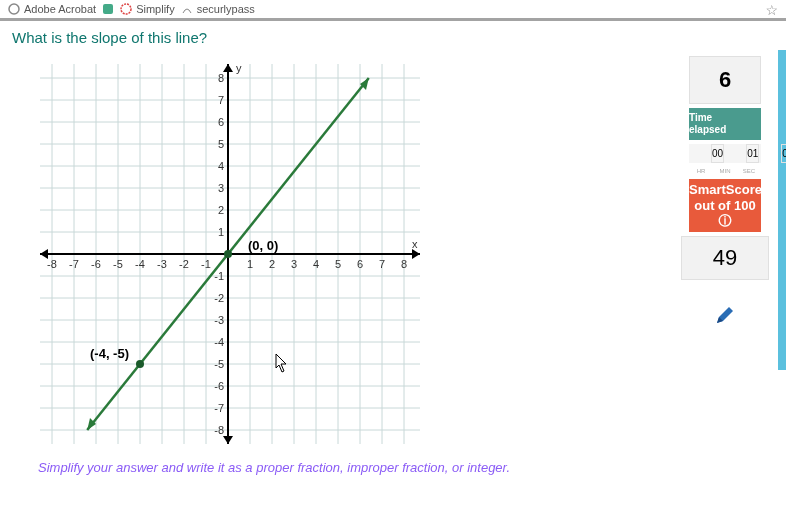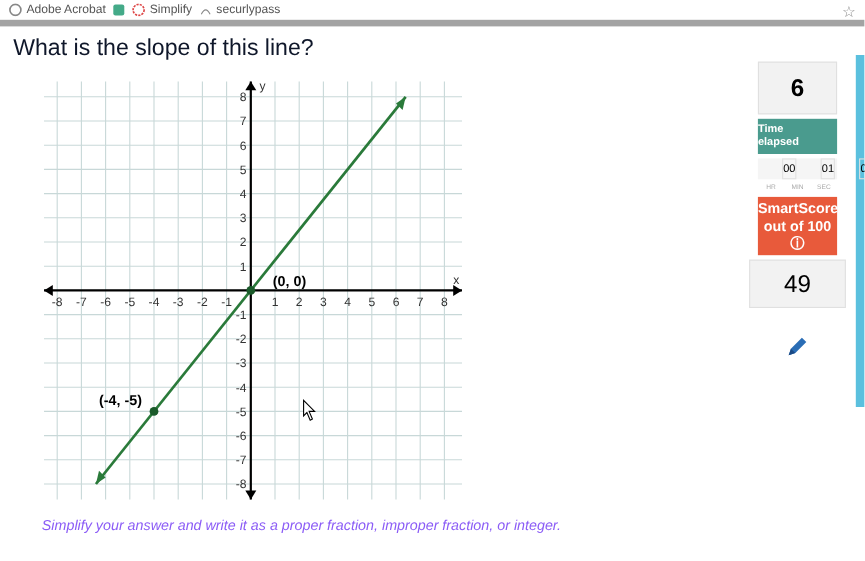--- a/index.html
+++ b/index.html
@@ -1,21 +1,21 @@
 <!DOCTYPE html>
 <html><head>
   <meta charset="utf-8">
   <style>
     * { margin: 0; padding: 0; box-sizing: border-box; }
     body { font-family: Arial, sans-serif; background: #fff; width: 786px; height: 510px; position: relative; overflow: hidden; }
-    .bookmarks { display: flex; align-items: center; gap: 6px; padding: 3px 8px; font-size: 11px; color: #555; border-bottom: 6px solid #a3a3a3; }
+    .bookmarks { display: flex; align-items: center; gap: 6px; padding: 3px 8px; font-size: 11px; color: #555; border-bottom: 3px solid #a3a3a3; }
     .bookmarks .bm { display: flex; align-items: center; gap: 4px; }
     .ic { width: 12px; height: 12px; display: inline-block; }
     .star-tab { position: absolute; top: 2px; right: 8px; font-size: 14px; color: #888; }
-    .question { padding: 8px 12px; font-size: 21px; color: #0f172a; }
+    .question { padding: 8px 12px; font-size: 15px; color: #0f766e; }
     .main { display: flex; }
     .graph-area { flex: 1; padding: 0 0 0 30px; }
     .graph-wrap { position: relative; width: 400px; height: 400px; }
     svg.graph { width: 400px; height: 400px; }
     .instruction { font-style: italic; font-size: 13px; color: #8b5cf6; padding: 6px 0 0 8px; }
     .sidebar { width: 82px; padding: 6px 4px 0 0; display: flex; flex-direction: column; align-items: center; gap: 4px; position: absolute; right: 18px; top: 50px; }
     .right-edge { position: absolute; right: 0; top: 50px; width: 8px; height: 320px; background: #5bc0de; }
     .qnum { background: #f2f2f2; width: 72px; text-align: center; font-size: 22px; font-weight: bold; padding: 10px 0; border: 1px solid #e0e0e0; }
     .time-head { background: #4a9b8e; color: #fff; width: 72px; text-align: left; font-size: 10px; font-weight: bold; padding: 4px 0; line-height: 1.2; }
     .time-cells { display: flex; width: 72px; background: #f5f5f5; }

